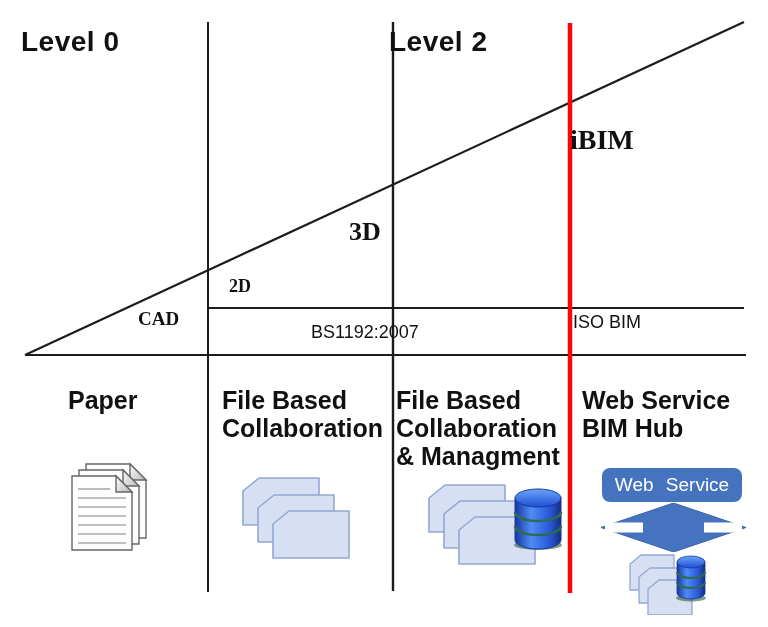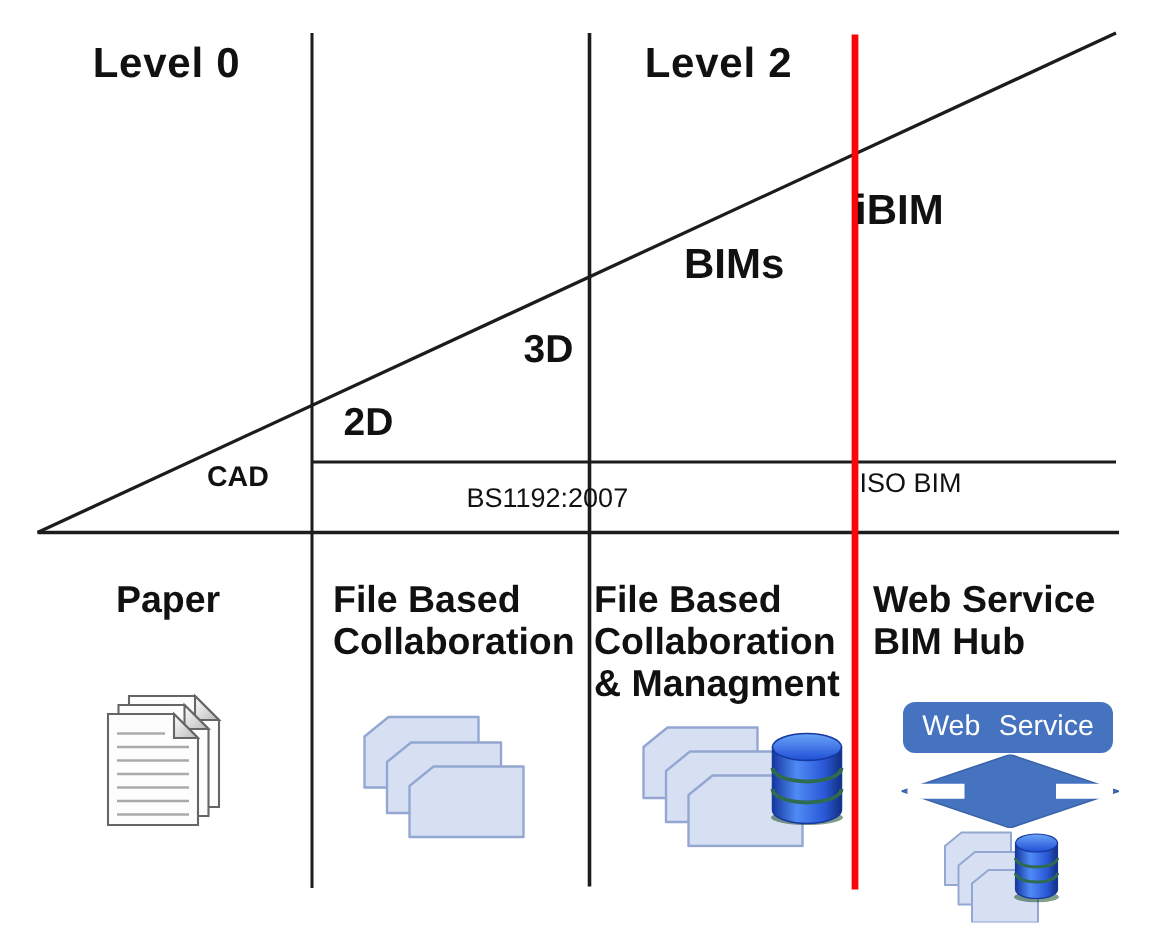--- a/index.html
+++ b/index.html
@@ -2,24 +2,24 @@
 <html><head>
 <meta charset="utf-8">
 <style>
   html,body{margin:0;padding:0;background:#ffffff;}
   #stage{
     position:relative;width:768px;height:627px;background:#ffffff;overflow:hidden;
     font-family:"Liberation Sans","DejaVu Sans",sans-serif;color:#111;
   }
   svg{display:block;}
   .hdr{
-    position:absolute;top:26px;width:180px;text-align:center;
+    position:absolute;top:26px;width:180px;
     font-size:28px;font-weight:700;letter-spacing:.5px;z-index:3;
   }
-  .stage-label{position:absolute;font-weight:700;z-index:3;white-space:nowrap;}
+  .stage-label{position:absolute;font-weight:700;z-index:3;white-space:nowrap;font-family:Liberation Serif, serif;}
   .std-label{position:absolute;font-weight:400;font-size:18px;z-index:3;white-space:nowrap;}
   .caption{position:absolute;top:386px;font-weight:700;font-size:25px;line-height:28px;z-index:3;white-space:nowrap;}
   .caption div{white-space:nowrap;}
   .ws-btn{
     position:absolute;left:602px;top:468px;width:140px;height:34px;
     background:#4673c0;border-radius:8px;color:#fff;font-size:19px;
     display:flex;align-items:center;justify-content:center;word-spacing:7px;z-index:3;
   }
   .lines{position:absolute;left:0;top:0;z-index:1;}
   .icon{position:absolute;z-index:2;}
@@ -54,29 +54,28 @@
     <line x1="208" y1="308" x2="744" y2="308" stroke="#1c1c1c" stroke-width="2"></line>
     <line x1="25" y1="355" x2="746" y2="355" stroke="#1c1c1c" stroke-width="2.2"></line>
     <line x1="25" y1="355" x2="744" y2="22" stroke="#1c1c1c" stroke-width="2.2"></line>
     <line x1="570" y1="23" x2="570" y2="593" stroke="#f70707" stroke-width="4.5"></line>
   </svg>
 
   <div class="hdr" style="left:21px">Level 0</div>
   <div class="hdr" style="left:389px">Level 2</div>
 
   <div class="stage-label" style="left:138px;top:308px;font-size:19px">CAD</div>
-  <div class="stage-label" style="left:229px;top:266px;font-size:26px">2D</div>
+  <div class="stage-label" style="left:229px;top:276px;font-size:18px">2D</div>
   <div class="stage-label" style="left:349px;top:217px;font-size:26px">3D</div>
-  <div class="stage-label" style="left:456px;top:160px;font-size:28px">BIMs</div>
   <div class="stage-label" style="left:570px;top:124px;font-size:28px">iBIM</div>
 
   <div class="std-label" style="left:311px;top:322px">BS1192:2007</div>
   <div class="std-label" style="left:573px;top:312px">ISO BIM</div>
 
-  <div class="caption" style="left:56px;width:112px;text-align:center">
+  <div class="caption" style="left:68px;width:112px;text-align:left">
     <div>Paper</div>
   </div>
   <div class="caption" style="left:222px">
     <div>File Based</div>
     <div>Collaboration</div>
   </div>
   <div class="caption" style="left:396px">
     <div>File Based</div>
     <div>Collaboration</div>
     <div>&amp; Managment</div>

